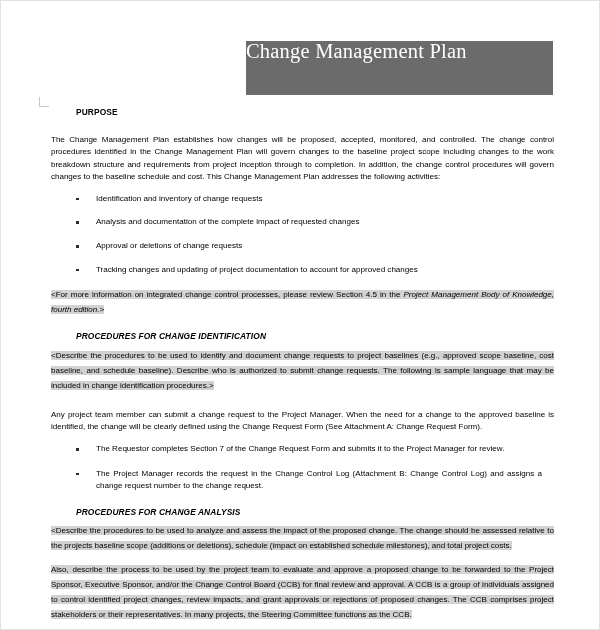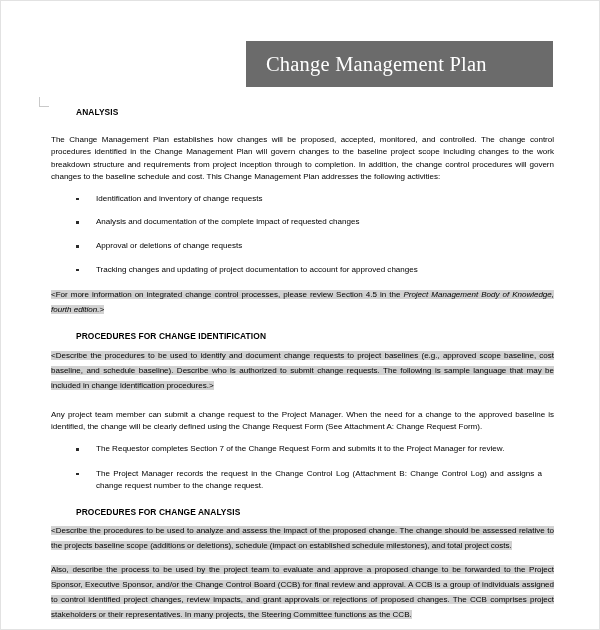--- a/index.html
+++ b/index.html
@@ -19,25 +19,24 @@
     font-family: "Liberation Sans", sans-serif;
     color: #000000;
   }
 
   
   .title-banner {
     position: absolute;
     left: 245px;
     top: 40px;
     width: 307px;
-    height: 46px;
+    height: 54px;
     background: #6b6b6b;
     display: flex;
-    align-items: center;
-    padding-left: 20px;
+    align-items: flex-start;
     box-sizing: border-box;
   }
   .title-banner .title-text {
     color: #ffffff;
     font-family: "Liberation Serif", serif;
     font-size: 20.5px;
     letter-spacing: 0.2px;
     line-height: 1;
     white-space: nowrap;
   }
@@ -63,20 +62,21 @@
 
   .sec-heading {
     font-size: 8.4px;
     font-weight: bold;
     margin: 0 0 6px 25px;
     letter-spacing: 0.1px;
     line-height: 1.25;
   }
   .sec-heading.spaced {
     margin-top: 14px;
+    font-style: italic;
   }
 
   p.body {
     font-size: 8.05px;
     line-height: 12.6px;
     margin: 16px 0 9px 0;
     text-align: justify;
     letter-spacing: -0.02px;
   }
 
@@ -125,21 +125,21 @@
 
   <div class="title-banner">
     <span class="title-text">Change Management Plan</span>
   </div>
 
   <div class="corner-mark"></div>
 
   <div class="content">
 
     <div>
-      <div class="sec-heading">ANALYSIS</div>
+      <div class="sec-heading">PURPOSE</div>
 
       <p class="body">The Change Management Plan establishes how changes will be proposed, accepted, monitored, and controlled.  The change control procedures identified in the Change Management Plan will govern changes to the baseline project scope including changes to the work breakdown structure and requirements from project inception through to completion.  In addition, the change control procedures will govern changes to the baseline schedule and cost.  This Change Management Plan addresses the following activities:</p>
 
       <ul class="bullets">
         <li>Identification and inventory of change requests</li>
         <li>Analysis and documentation of the complete impact of requested changes</li>
         <li>Approval or deletions of change requests</li>
         <li>Tracking changes and updating of project documentation to account for approved changes</li>
       </ul>
 

